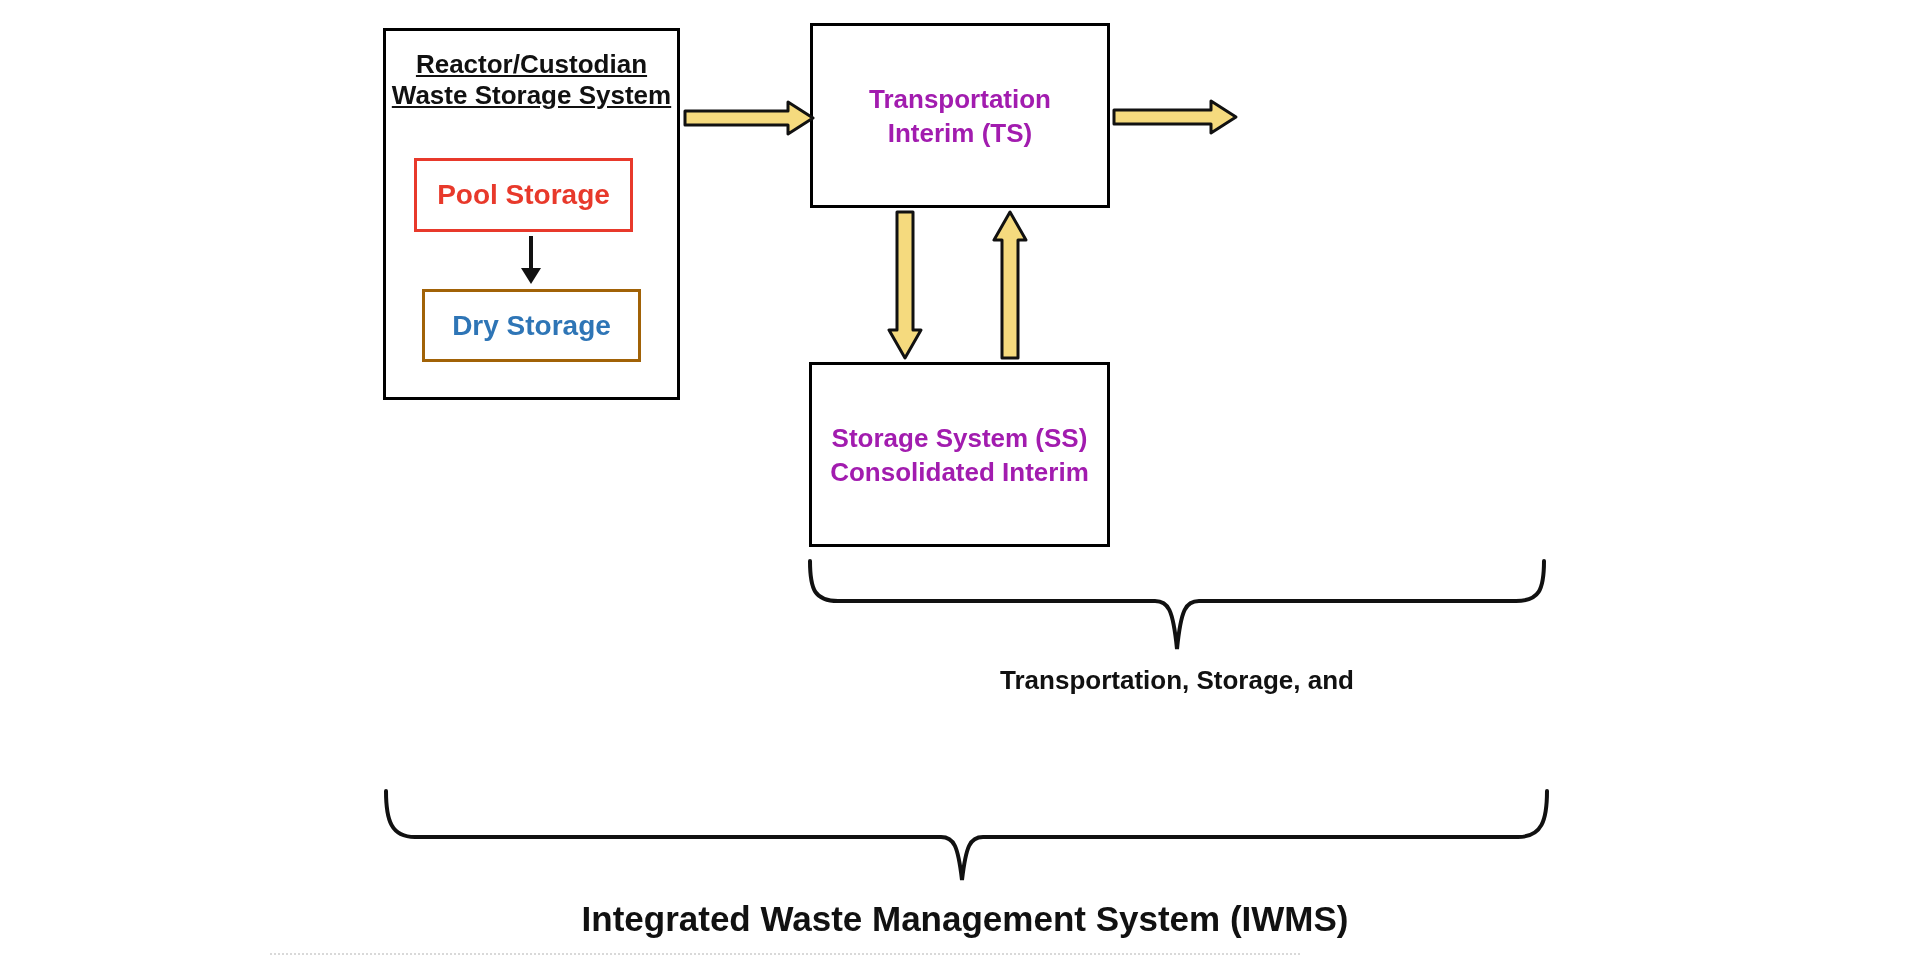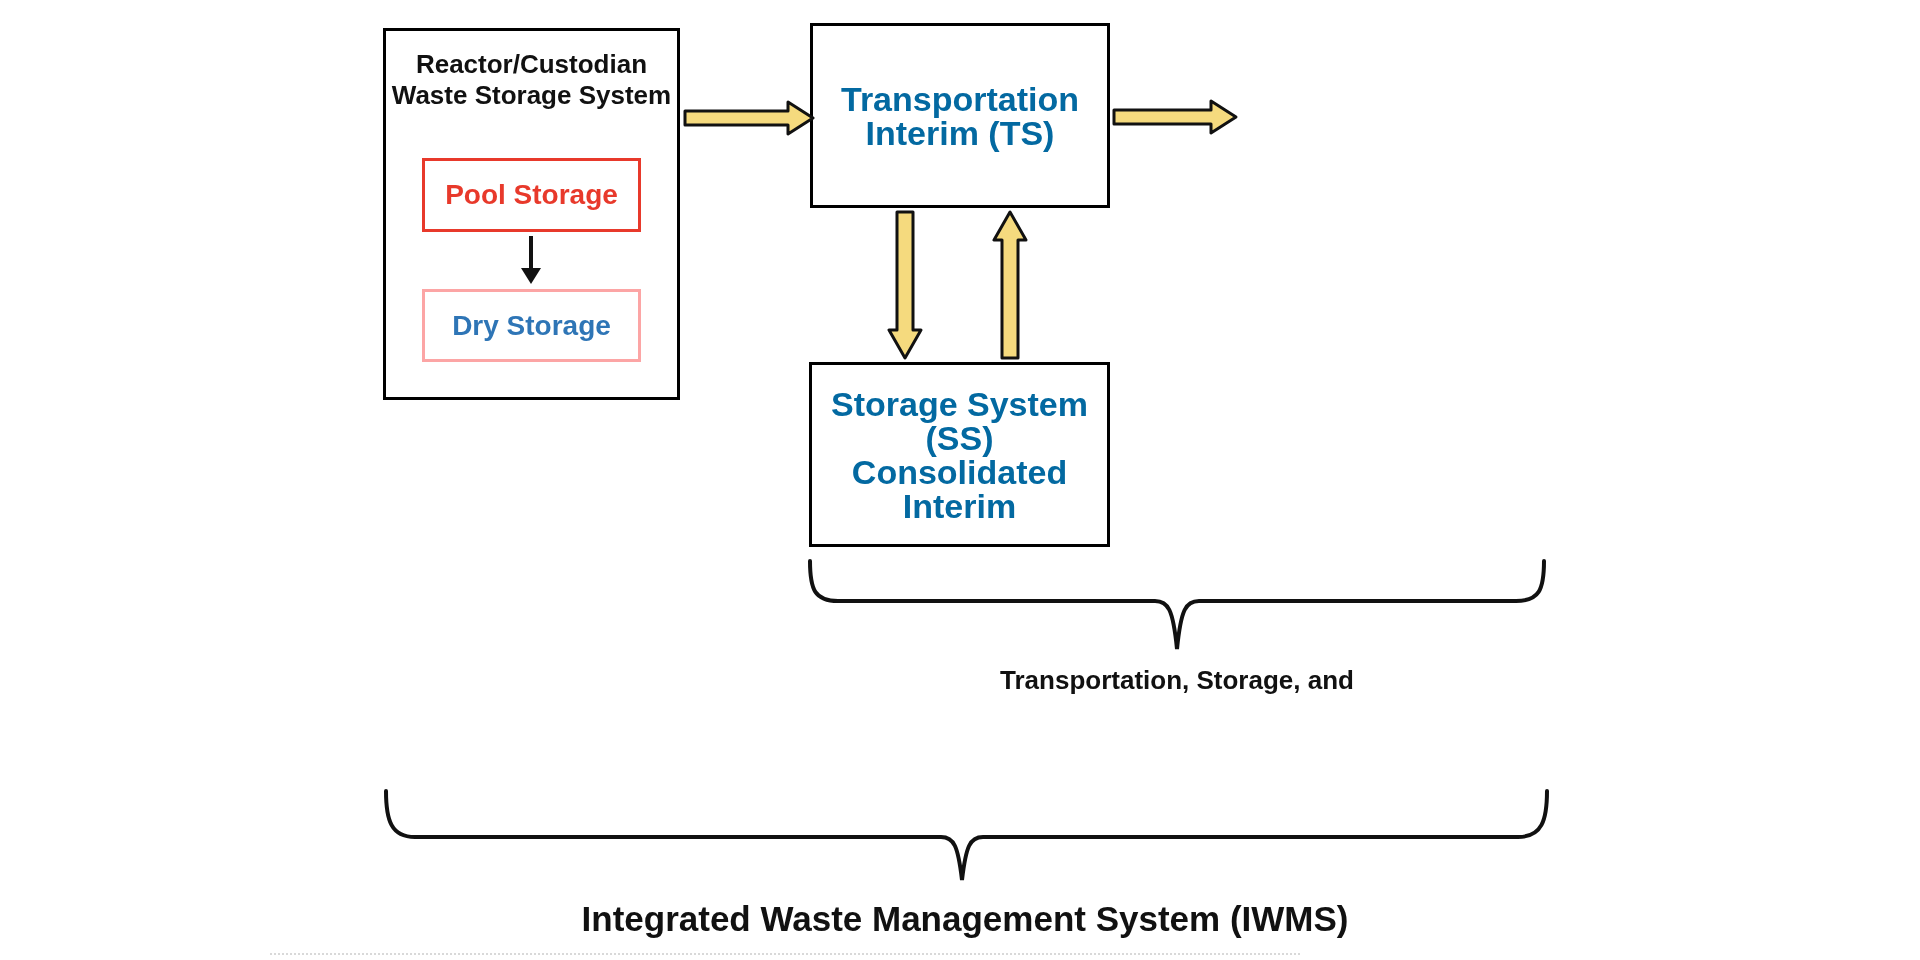--- a/index.html
+++ b/index.html
@@ -13,36 +13,36 @@
   }
   .overlay{position:absolute;left:0;top:0;width:1920px;height:960px;pointer-events:none;}
   .box{
     position:absolute;
     box-sizing:border-box;
     border:3px solid #000000;
     background:#ffffff;
     display:flex;align-items:center;justify-content:center;
     text-align:center;
   }
-  .box-label{font-weight:bold;font-size:34px;line-height:34px;color:#0369a1;}
+  .box-label{font-weight:bold;font-size:26px;line-height:34px;color:#a21caf;}
   .outer-box{display:block;}
   .outer-title{
     margin-top:18px;
     text-align:center;
     font-weight:bold;font-size:26px;line-height:31px;color:#111111;
   }
   .inner-box{
     position:absolute;
     box-sizing:border-box;
     display:flex;align-items:center;justify-content:center;
     background:#ffffff;
     text-align:center;
   }
   .pool-box{border:3px solid #e8392b;}
-  .dry-box{border:3px solid #fca5a5;}
+  .dry-box{border:3px solid #a16207;}
   .inner-label{font-size:28px;font-weight:600;}
   .pool-box .inner-label{color:#e8392b;}
   .dry-box .inner-label{color:#2e75b6;}
   .brace-label{
     position:absolute;
     transform:translateX(-50%);
     text-align:center;
     font-weight:bold;
     color:#111111;
     white-space:nowrap;
@@ -53,26 +53,26 @@
     position:absolute;
     left:270px;top:953px;width:1030px;height:0;
     border-top:2px dotted #d9d9d9;
   }
 </style>
 </head>
 <body>
 
 <div class="canvas">
 
-  <div class="box outer-box" style="left:383px;top:28px;width:297px;height:372px;">
+  <div class="box outer-box" style="left:383px;top:28px;width:297px;height:372px;text-decoration:underline;">
     <div class="outer-title">
       <div>Reactor/Custodian</div>
       <div>Waste Storage System</div>
     </div>
-    <div class="inner-box pool-box" style="left:36px;top:127px;width:219px;height:74px;">
+    <div class="inner-box pool-box" style="left:28px;top:127px;width:219px;height:74px;">
       <span class="inner-label">Pool Storage</span>
     </div>
     <div class="inner-box dry-box" style="left:36px;top:258px;width:219px;height:73px;">
       <span class="inner-label">Dry Storage</span>
     </div>
   </div>
 
   <div class="box" style="left:810px;top:23px;width:300px;height:185px;">
     <div class="box-label">
       <div>Transportation</div>

